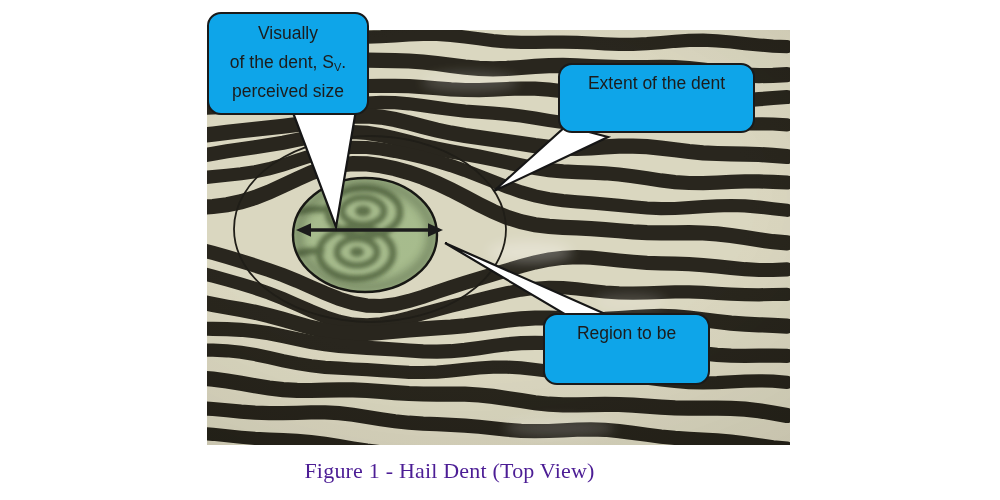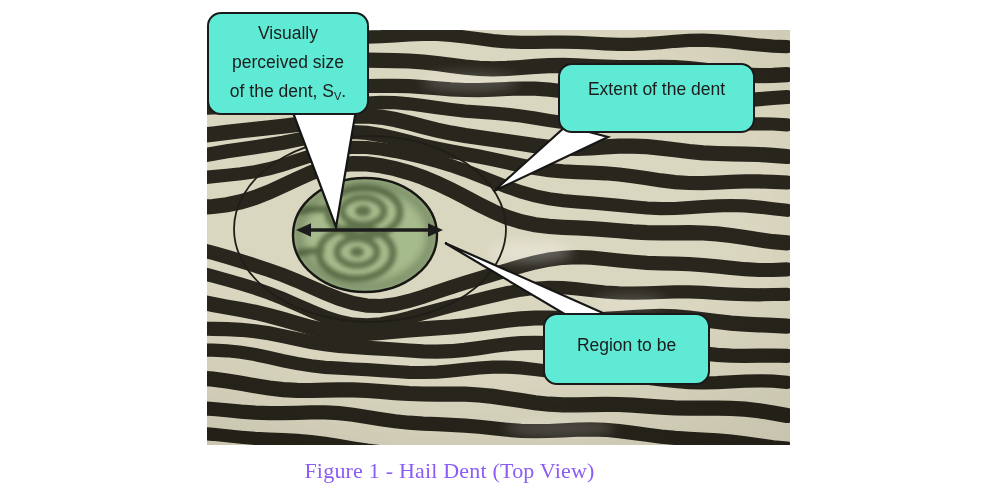--- a/index.html
+++ b/index.html
@@ -11,33 +11,33 @@
     position:absolute;left:207px;top:30px;width:583px;height:415px;z-index:1;
     background:var(--photo-cream,#d9d5bd);
   }
   .photo svg{display:block;width:100%;height:100%;}
   .photo::after{
     content:"";position:absolute;inset:0;pointer-events:none;
     background:radial-gradient(120% 100% at 45% 40%, rgba(255,255,255,0.05) 40%, rgba(20,18,10,0.16) 100%);
   }
   .tails{position:absolute;left:0;top:0;width:1000px;height:500px;z-index:2;pointer-events:none;}
   .callout{
-    position:absolute;z-index:3;background:#5eead4;box-sizing:border-box;
+    position:absolute;z-index:3;background:#0ea5e9;box-sizing:border-box;
     border:2.5px solid var(--callout-border,#1a1a1a);border-radius:14px;
     color:#1c1c1c;text-align:center;font-size:17.5px;line-height:29px;
   }
   .callout .cl{white-space:nowrap;}
   .c-sv{left:207px;top:12px;width:162px;height:103px;padding-top:5px;}
-  .c-edd{left:558px;top:63px;width:197px;height:70px;padding-top:10px;}
-  .c-region{left:543px;top:313px;width:167px;height:72px;padding-top:16px;}
+  .c-edd{left:558px;top:63px;width:197px;height:70px;padding-top:4px;}
+  .c-region{left:543px;top:313px;width:167px;height:72px;padding-top:4px;}
   sub.subv{font-size:11px;line-height:0;vertical-align:-3px;}
   .caption{
     position:absolute;left:0;top:458px;width:899px;z-index:1;
     text-align:center;font-family:"Liberation Serif",serif;font-size:22px;
-    color:#8b5cf6;letter-spacing:0.2px;
+    color:#4c1d95;letter-spacing:0.2px;
   }
 </style>
 </head>
 <body>
 
 <div class="page">
 
   <div class="photo">
     <svg viewBox="0 0 583 415" preserveAspectRatio="none">
       <defs>
@@ -115,22 +115,22 @@
   <svg class="tails" viewBox="0 0 1000 500">
     <g fill="#ffffff" stroke="#161616" stroke-width="2.2" stroke-linejoin="miter">
       <polygon points="292,110 356,110 336,227"></polygon>
       <polygon points="566,126 608,137 494,191"></polygon>
       <polygon points="573,319 612,317 445,243"></polygon>
     </g>
   </svg>
 
   <div class="callout c-sv">
     <div class="cl">Visually</div>
+    <div class="cl"><span>of the dent, S</span><sub class="subv">V</sub><span>.</span></div>
     <div class="cl">perceived size</div>
-    <div class="cl"><span>of the dent, S</span><sub class="subv">V</sub><span>.</span></div>
   </div>
 
   <div class="callout c-edd">
     <div class="cl">Extent of the dent</div>
   </div>
 
   <div class="callout c-region">
     <div class="cl">Region to be</div>
   </div>
 

